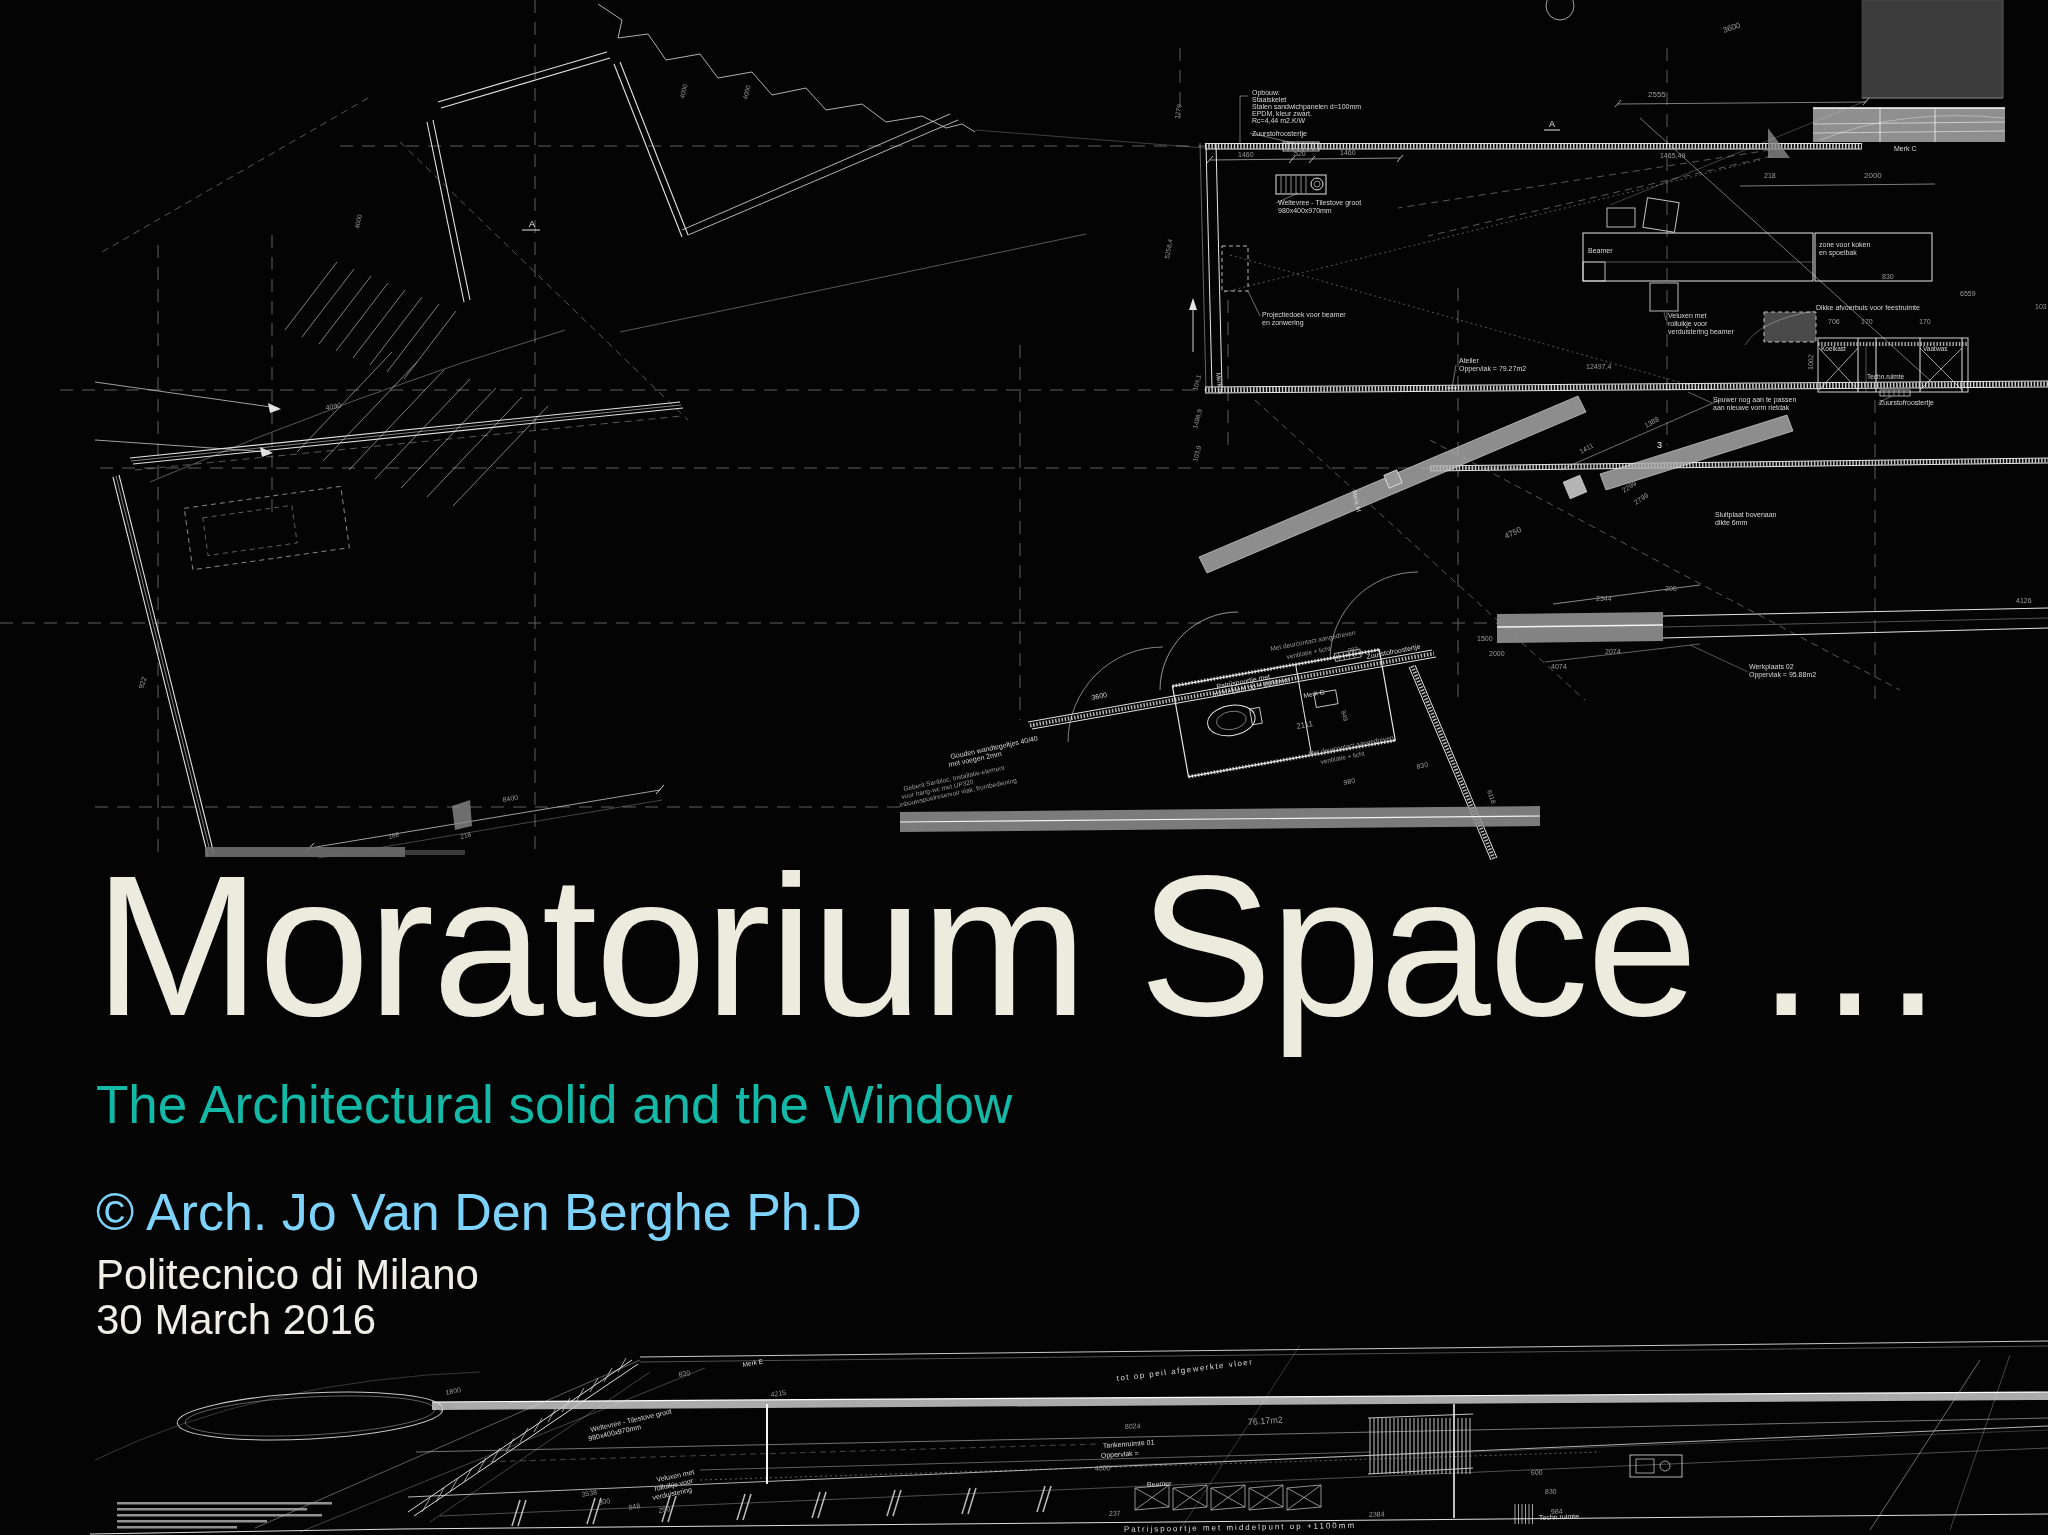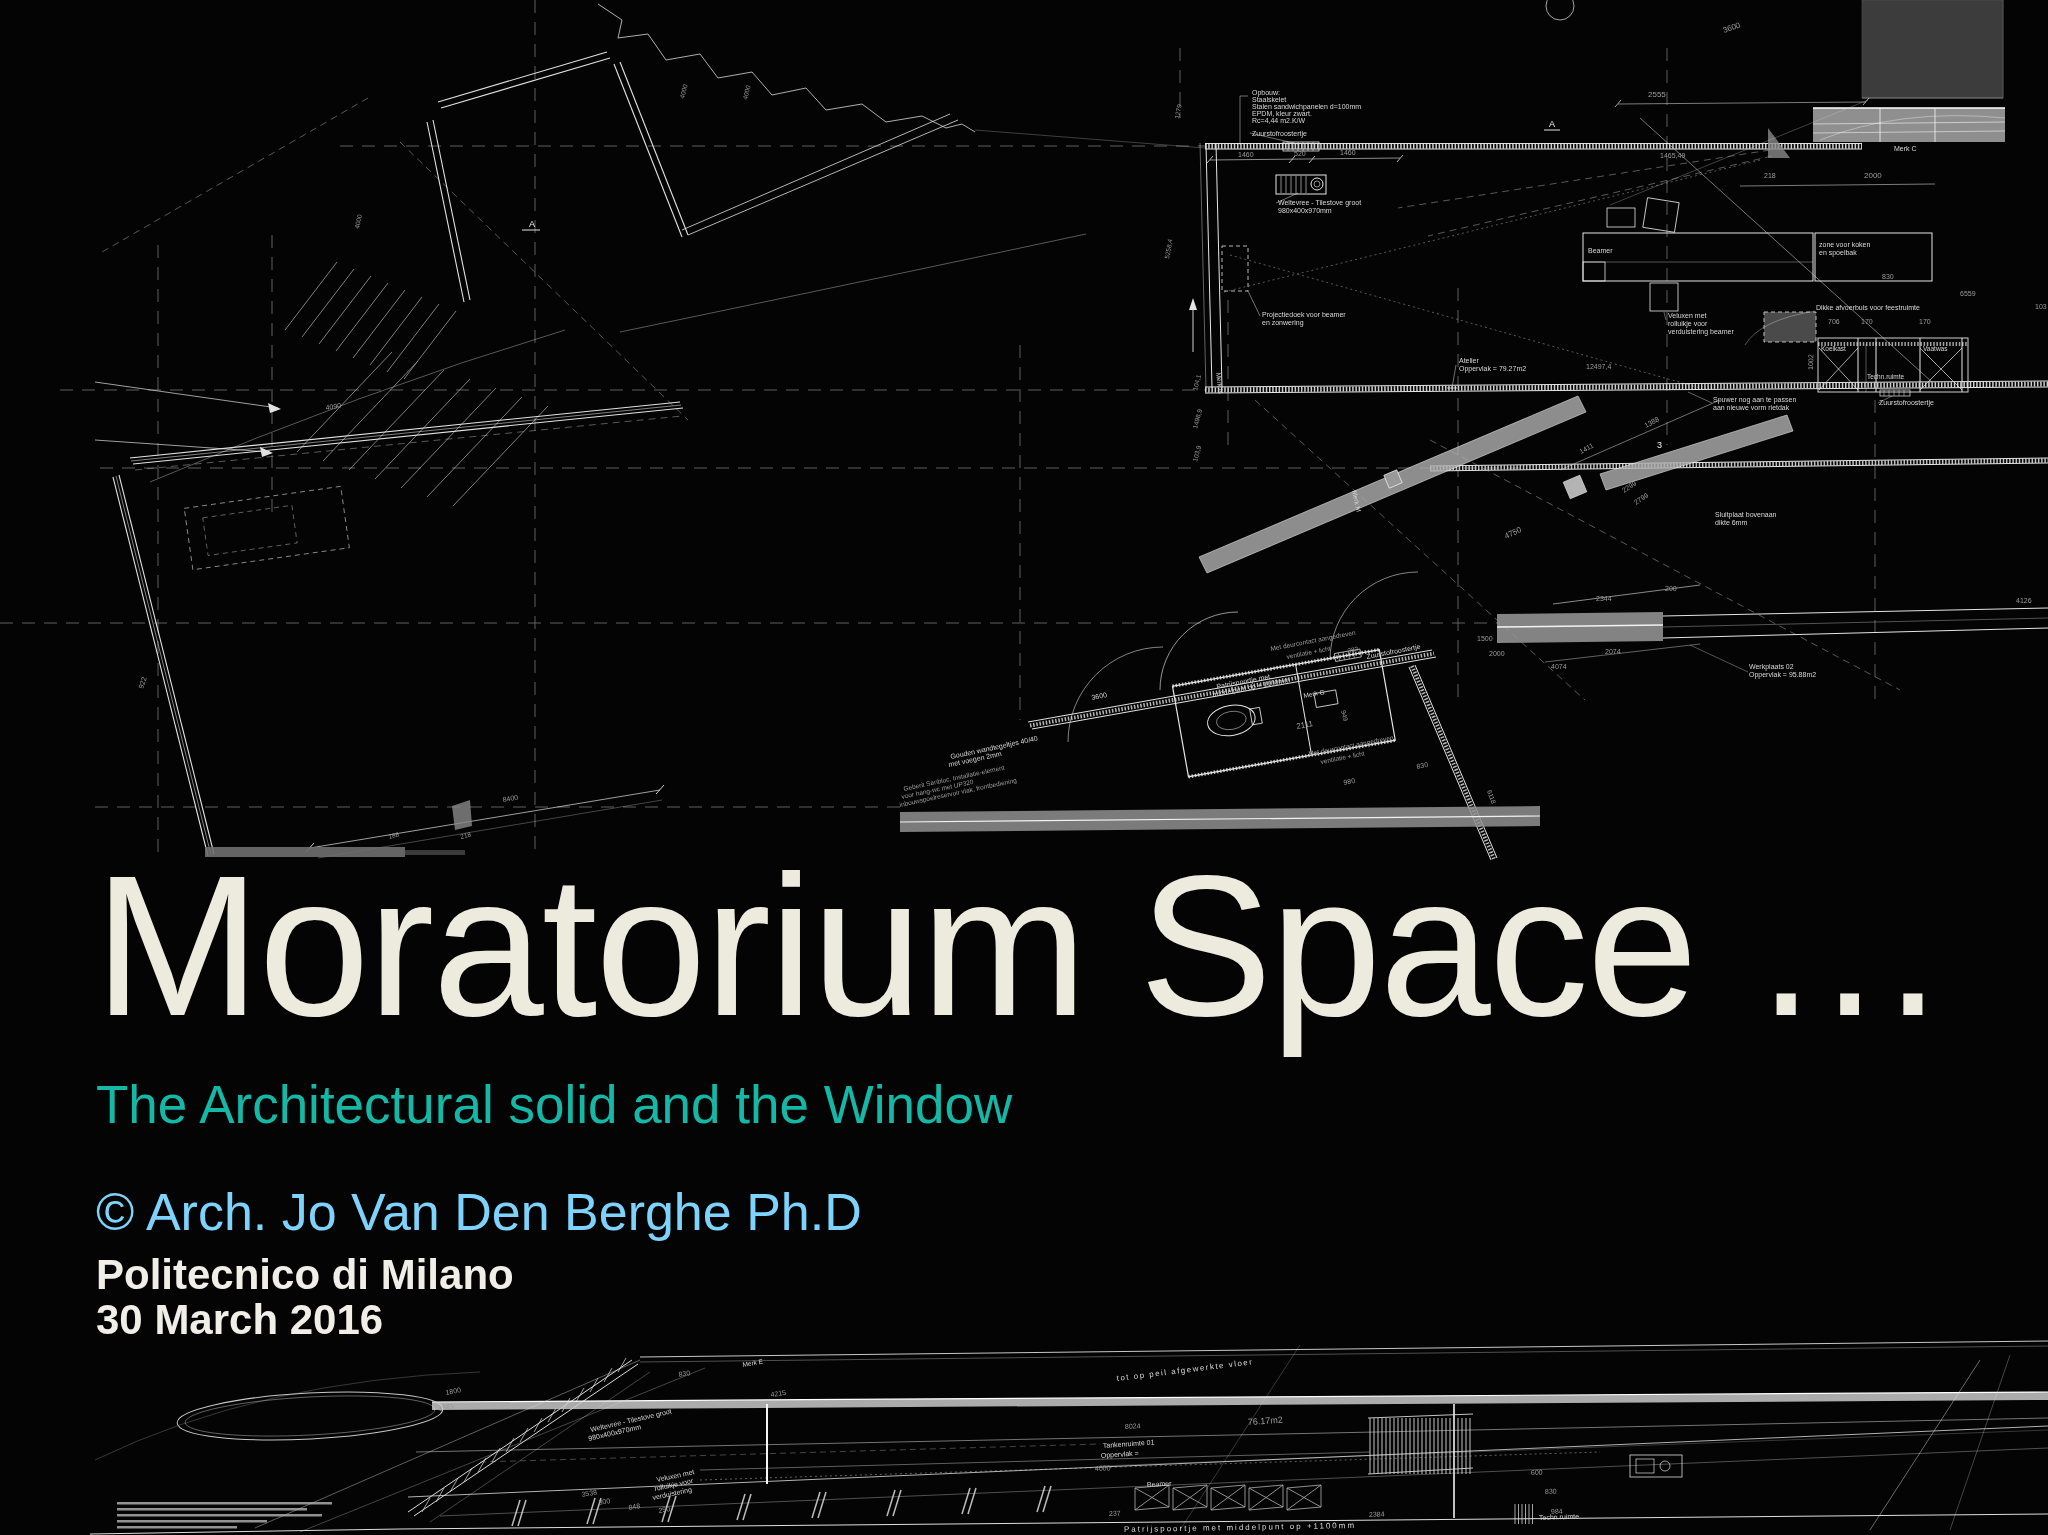--- a/index.html
+++ b/index.html
@@ -20,21 +20,21 @@
   .slide-subtitle{
     position:absolute;left:96px;top:1058px;margin:0;
     font-size:53px;line-height:1;font-weight:400;white-space:nowrap;
   }
   .slide-credit{
     position:absolute;left:96px;top:1186px;margin:0;
     font-size:52px;line-height:1;font-weight:400;white-space:nowrap;
   }
   .slide-meta{
     position:absolute;left:96px;top:1252px;margin:0;
-    font-size:42px;line-height:45px;font-weight:700;white-space:nowrap;
+    font-size:42px;line-height:45px;font-weight:400;white-space:nowrap;
   }
 </style>
 </head>
 <body>
 
 <div class="stage" style="background: rgb(4, 4, 4);">
 
   <svg class="plan" viewBox="0 0 2048 1535" fill="none" stroke-linecap="butt">
 
     <g stroke="#8a8a8a" stroke-width="0.9" stroke-dasharray="13 9" opacity="0.75">

